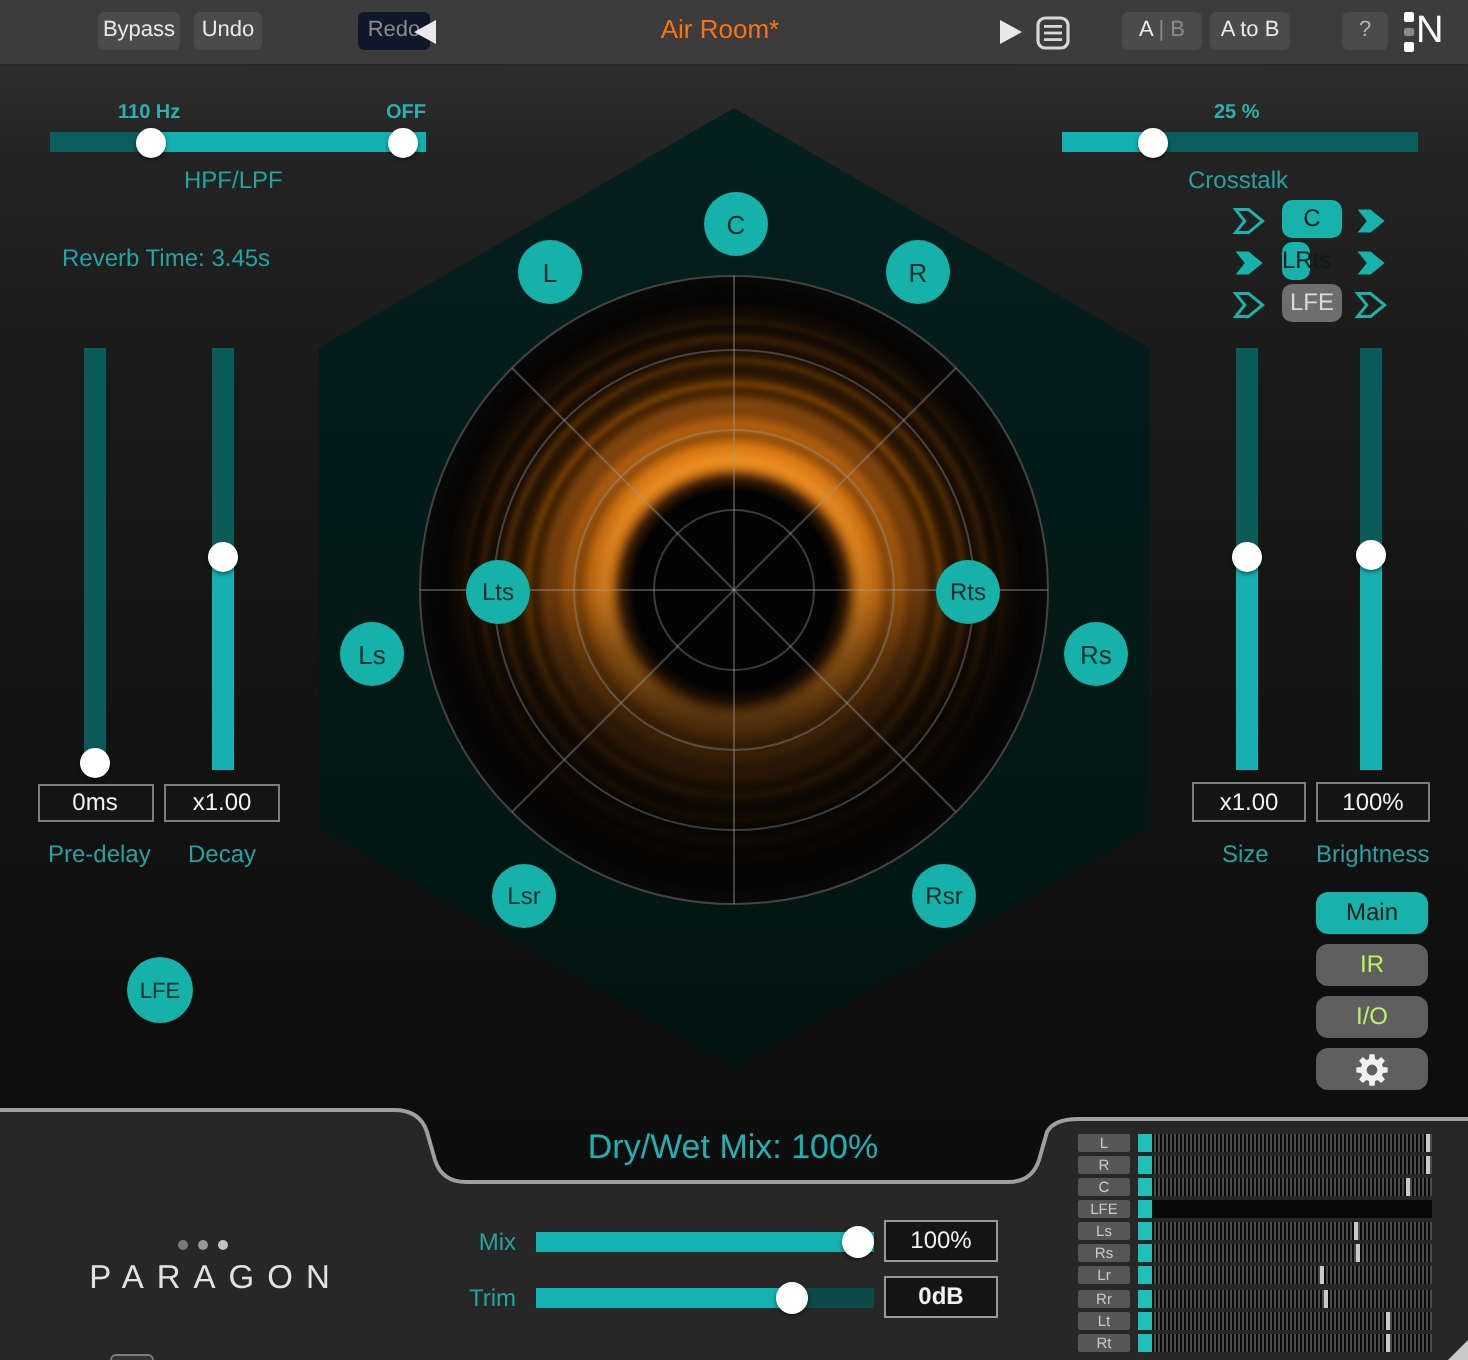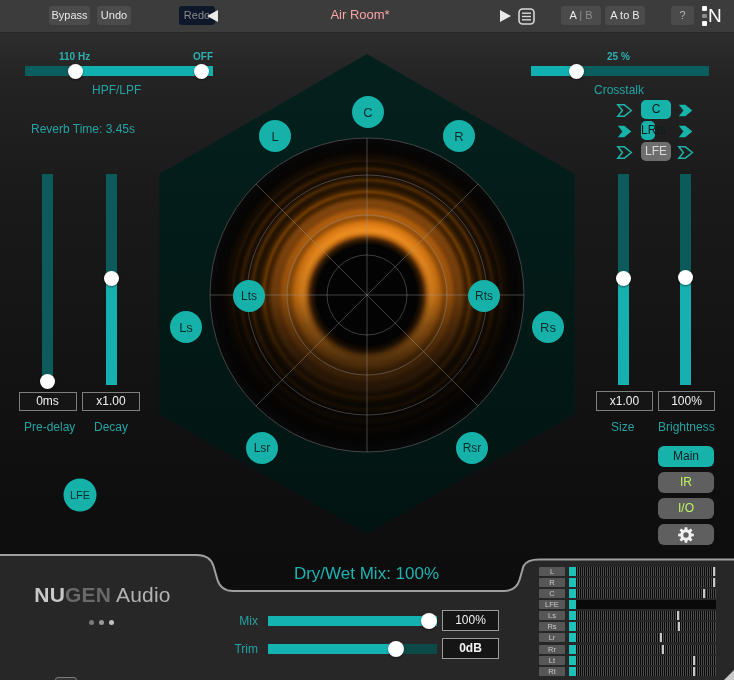--- a/index.html
+++ b/index.html
@@ -144,21 +144,21 @@
       <text x="80" y="499" font-size="11">LFE</text>
     </g>
   </g>
 </svg>
 
 <div id="topbar">
   <div class="tbtn" style="left:29px;width:41px;margin-left:20px;">Bypass</div>
   <div class="tbtn" style="left:97px;width:34px;">Undo</div>
   <div class="tbtn" style="left:137px;width:36px;background:#0f172a;color:#8b8b8b;margin-left:42px;">Redo</div>
   <div class="abs" style="left:207px;top:10px;width:0;height:0;border-top:6.5px solid transparent;border-bottom:6.5px solid transparent;border-right:11px solid #e9e9e9;"></div>
-  <div class="abs" style="left:0;top:7px;width:720px;text-align:center;color:#fca5a5;font-size:13px;">Air Room*</div>
+  <div class="abs" style="left:0;top:7px;width:720px;text-align:center;color:#f97316;font-size:13px;">Air Room*</div>
   <div class="abs" style="left:500px;top:10px;width:0;height:0;border-top:6.5px solid transparent;border-bottom:6.5px solid transparent;border-left:11px solid #e9e9e9;"></div>
   <svg class="abs" style="left:518px;top:8px" width="17" height="17" viewBox="0 0 17 17">
     <rect x="1" y="1" width="15" height="15" rx="3.5" fill="none" stroke="#d8d8d8" stroke-width="1.6"></rect>
     <g stroke="#d8d8d8" stroke-width="1.4">
       <line x1="4" y1="5.2" x2="13" y2="5.2"></line>
       <line x1="4" y1="8.5" x2="13" y2="8.5"></line>
       <line x1="4" y1="11.8" x2="13" y2="11.8"></line>
     </g>
   </svg>
   <div class="tbtn" style="left:561px;width:40px;"><span style="color:#ececec">A</span><span style="color:#8b8b8b"> | B</span></div>
@@ -228,26 +228,24 @@
   <svg width="18" height="18" viewBox="0 0 24 24" style="margin-top:1.5px">
     <path fill="#f0f0f0" fill-rule="evenodd" d="M19.32,9.97 L22.46,10.28 L22.46,13.72 L19.32,14.03 L18.61,15.74 L20.61,18.18 L18.18,20.61 L15.74,18.61 L14.03,19.32 L13.72,22.46 L10.28,22.46 L9.97,19.32 L8.26,18.61 L5.82,20.61 L3.39,18.18 L5.39,15.74 L4.68,14.03 L1.54,13.72 L1.54,10.28 L4.68,9.97 L5.39,8.26 L3.39,5.82 L5.82,3.39 L8.26,5.39 L9.97,4.68 L10.28,1.54 L13.72,1.54 L14.03,4.68 L15.74,5.39 L18.18,3.39 L20.61,5.82 L18.61,8.26 Z M15.60,12.00 A3.6,3.6 0 1 0 8.40,12.00 A3.6,3.6 0 1 0 15.60,12.00 Z"></path>
   </svg>
 </div>
 
 <svg class="abs" style="left:0;top:548px" width="734" height="132" viewBox="0 0 734 132">
   <path d="M0,7 H197 Q210,7 213.5,18 L217.5,32 Q221,43 233,43 H504 Q516,43 519.5,32 L523.5,18 Q527,11.5 539,11.5 H734 V132 H0 Z" fill="#272727"></path>
   <path d="M0,7 H197 Q210,7 213.5,18 L217.5,32 Q221,43 233,43 H504 Q516,43 519.5,32 L523.5,18 Q527,11.5 539,11.5 H734" fill="none" stroke="#9f9f9f" stroke-width="2"></path>
 </svg>
 
-<div class="abs" style="left:0;top:582.5px;width:205px;text-align:center;font-size:21px;letter-spacing:0.2px;">
-  <span style="color:#c9c9c9;font-weight:bold;">NU</span><span style="color:#696969;font-weight:bold;">GEN</span><span style="color:#b3b3b3;"> Audio</span>
-</div>
 <div class="abs" style="left:88.5px;top:619.5px;width:5px;height:5px;border-radius:50%;background:#7a7a7a;"></div>
 <div class="abs" style="left:98.5px;top:619.5px;width:5px;height:5px;border-radius:50%;background:#989898;"></div>
 <div class="abs" style="left:108.5px;top:619.5px;width:5px;height:5px;border-radius:50%;background:#c2c2c2;"></div>
+<div class="abs" style="left:3px;top:630px;width:210px;text-align:center;color:#e2e2e2;font-size:16.5px;letter-spacing:6.5px;">PARAGON</div>
 <div class="abs" style="left:55px;top:676.5px;width:20px;height:8px;border:1.5px solid #7d7d7d;border-radius:3px;background:#343434;"></div>
 
 <div class="abs" style="left:230px;top:564px;width:273px;text-align:center;color:#1fb2b2;font-size:17px;">Dry/Wet Mix: 100%</div>
 <div class="tl" style="left:230px;top:614px;width:28px;text-align:right;">Mix</div>
 <div class="htrack" style="left:268px;top:615.5px;width:169px;background:#15b2b2;"></div>
 <div class="handle" style="left:421px;top:613px;width:16px;height:16px;"></div>
 <div class="vbox" style="left:442px;top:610px;width:55px;height:19px;line-height:19px;border-color:#999;">100%</div>
 <div class="tl" style="left:230px;top:642px;width:28px;text-align:right;">Trim</div>
 <div class="htrack" style="left:268px;top:643.5px;width:169px;background:linear-gradient(90deg,#15b2b2 0,#15b2b2 128px,#0d4a47 128px);"></div>
 <div class="handle" style="left:388px;top:641px;width:16px;height:16px;"></div>

